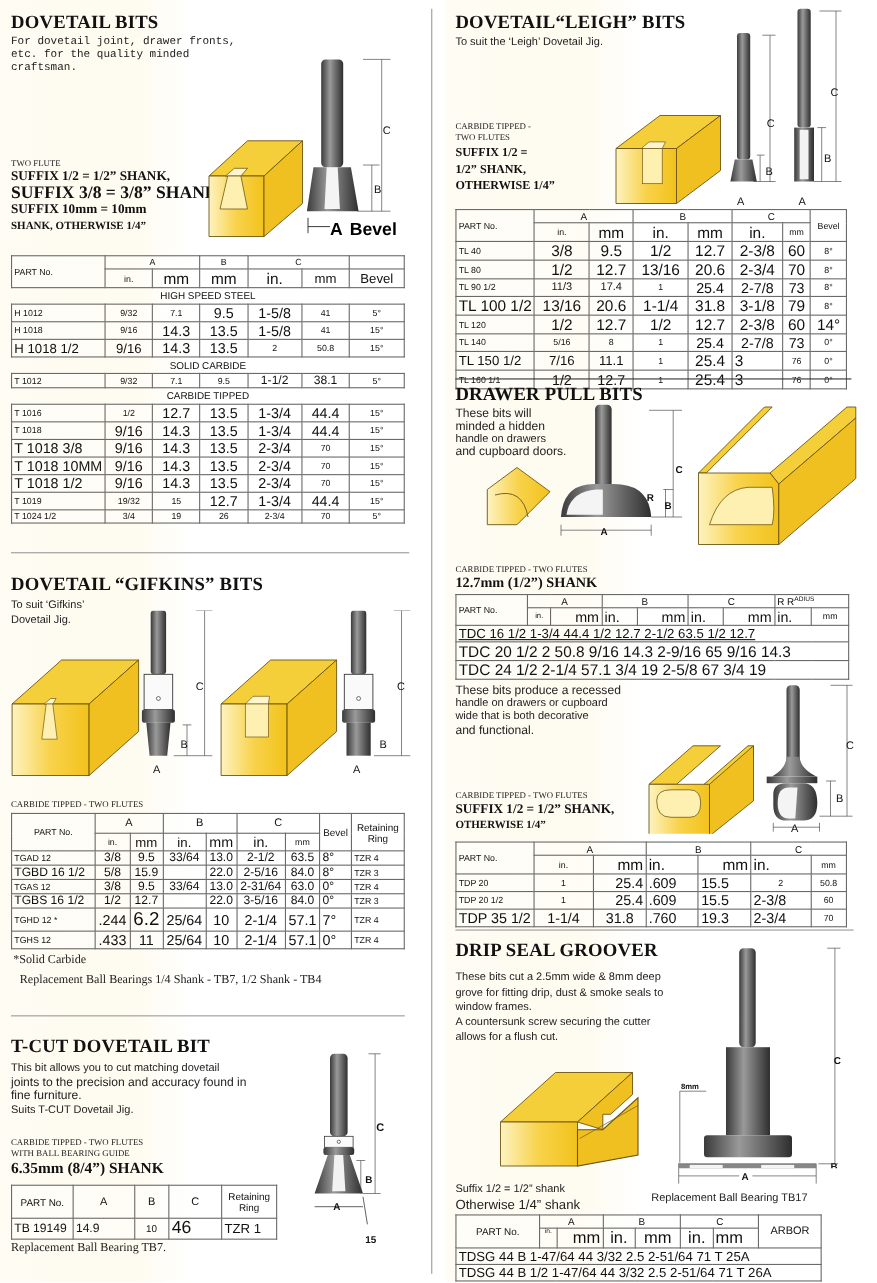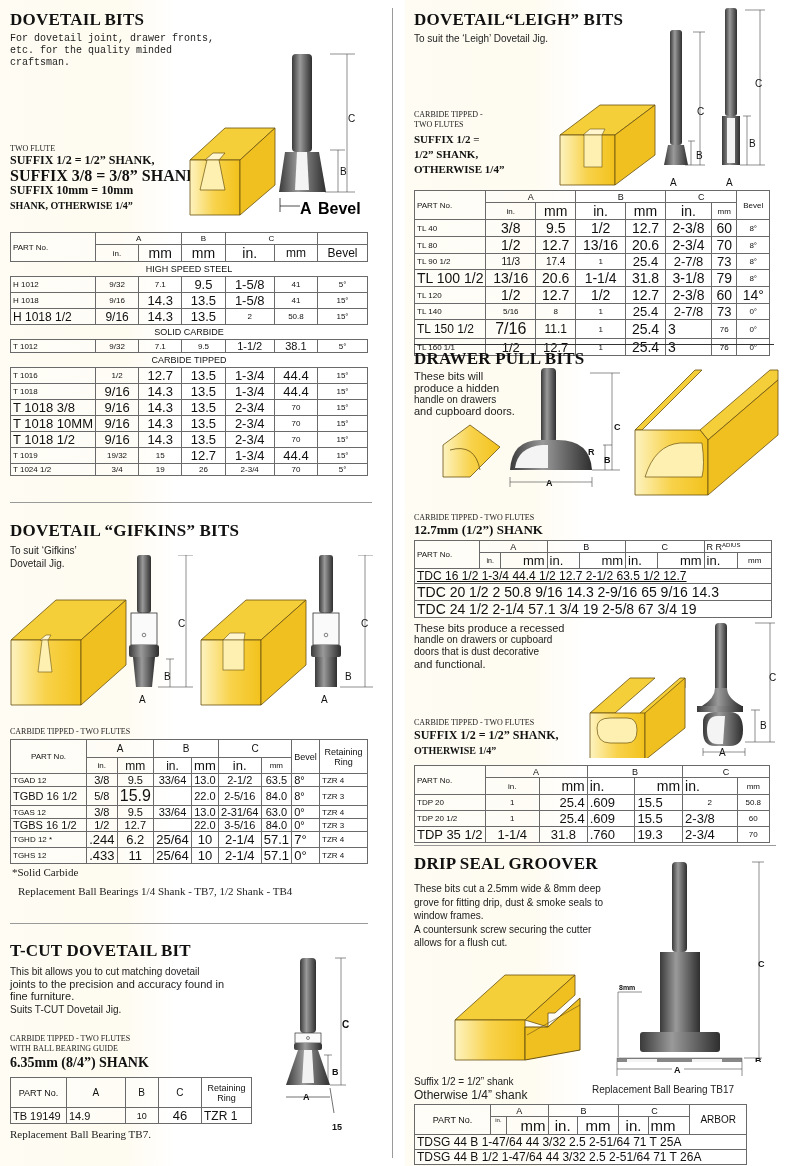--- a/index.html
+++ b/index.html
@@ -279,21 +279,21 @@
         <td style="font-size:11px">33/64</td>
         <td style="font-size:11px">13.0</td>
         <td style="font-size:11px">2-1/2</td>
         <td style="font-size:11px">63.5</td>
         <td style="font-size:11px;text-align:left">8°</td>
         <td class="pn">TZR 4</td>
       </tr>
   <tr>
         <td class="pn" style="font-size:11px">TGBD 16 1/2</td>
         <td style="font-size:11px">5/8</td>
-        <td style="font-size:16px">15.9</td>
+        <td style="font-size:11px">15.9</td>
         <td></td>
         <td style="font-size:11px">22.0</td>
         <td style="font-size:11px">2-5/16</td>
         <td style="font-size:11px">84.0</td>
         <td style="font-size:11px;text-align:left">8°</td>
         <td class="pn">TZR 3</td>
       </tr>
   <tr>
         <td class="pn">TGAS 12</td>
         <td style="font-size:11px">3/8</td>
@@ -312,21 +312,21 @@
         <td></td>
         <td style="font-size:11px">22.0</td>
         <td style="font-size:11px">3-5/16</td>
         <td style="font-size:11px">84.0</td>
         <td style="font-size:11px;text-align:left">0°</td>
         <td class="pn">TZR 3</td>
       </tr>
   <tr>
         <td class="pn">TGHD 12 *</td>
         <td style="font-size:13px">.244</td>
-        <td style="font-size:13px">6.2</td>
+        <td style="font-size:17px">6.2</td>
         <td style="font-size:13px">25/64</td>
         <td style="font-size:13px">10</td>
         <td style="font-size:13px">2-1/4</td>
         <td style="font-size:13px">57.1</td>
         <td style="font-size:13px;text-align:left">7°</td>
         <td class="pn">TZR 4</td>
       </tr>
   <tr>
         <td class="pn">TGHS 12</td>
         <td style="font-size:13px">.433</td>
@@ -363,21 +363,21 @@
     <td style="width:56px">PART No.</td>
     <td style="font-size:10px">A</td>
     <td style="font-size:10px">B</td>
     <td style="font-size:10px">C</td>
     <td style="white-space:normal;width:50px">Retaining Ring</td>
   </tr>
   <tr>
         <td class="pn" style="font-size:11px">TB 19149</td>
         <td style="font-size:11px;text-align:left">14.9</td>
         <td>10</td>
-        <td style="font-size:13px;text-align:center">46</td>
+        <td style="font-size:16px;text-align:left">46</td>
         <td style="font-size:12px;text-align:left">TZR 1</td>
       </tr>
 </tbody>
   </table>
 <div class="note-serif" style="left:10px;top:1128px;">Replacement Ball Bearing TB7.</div>
 <svg class="diagram" style="left:280px;top:955px;" width="100" height="180">
   <rect x="20" y="3" width="16" height="75" rx="4" fill="url(#steel)"></rect>
   <rect x="15" y="78" width="26" height="10" fill="#fafafa" stroke="#333" stroke-width="0.7"></rect>
   <circle cx="28" cy="83" r="1.5" fill="none" stroke="#333" stroke-width="0.6"></circle>
   <rect x="14" y="88" width="28" height="7" rx="2" fill="url(#steel)"></rect>
@@ -510,21 +510,21 @@
         <td>5/16</td>
         <td>8</td>
         <td>1</td>
         <td style="font-size:13px">25.4</td>
         <td style="font-size:13px">2-7/8</td>
         <td style="font-size:13px">73</td>
         <td>0°</td>
       </tr>
   <tr>
         <td class="pn" style="font-size:12px">TL 150 1/2</td>
-        <td style="font-size:16px">7/16</td>
+        <td style="font-size:12px">7/16</td>
         <td style="font-size:12px">11.1</td>
         <td>1</td>
         <td style="font-size:14px">25.4</td>
         <td style="font-size:14px;text-align:left">3</td>
         <td>76</td>
         <td>0°</td>
       </tr>
   <tr>
         <td class="pn">TL 160 1/1</td>
         <td style="font-size:13px">1/2</td>
@@ -536,21 +536,21 @@
         <td>0°</td>
       </tr>
 </tbody>
   </table>
 
 <div class="hr" style="left:414px;top:344px;width:360px;background:#333;"></div>
 
 <div class="h1" style="left:414px;top:349px;">DRAWER PULL BITS</div>
 <div class="desc" style="left:414px;top:371px;font-size:11px;line-height:11.5px;">
   <div>These bits will</div>
-  <div>produce a hidden</div>
+  <div>minded a hidden</div>
   <div style="font-size:10px">handle on drawers</div>
   <div>and cupboard doors.</div>
 </div>
 <svg class="diagram" style="left:440px;top:365px;" width="340" height="135">
 
   <polygon points="3,80 30,60 60,82 30,112 3,112" fill="url(#wood)" stroke="#6a5210" stroke-width="0.8"></polygon>
   <path d="M10,85 Q35,78 40,105" fill="none" stroke="#6a5210" stroke-width="0.8"></path>
 
   <rect x="101" y="3" width="15" height="75" rx="4" fill="url(#steel)"></rect>
   <path d="M70,105 Q72,75 100,75 L118,75 Q150,75 152,105 Z" fill="url(#steel)"></path>
@@ -604,21 +604,21 @@
       </tr>
   <tr>
         <td colspan="9" class="pn" style="font-size:14px;">TDC 24 1/2 2-1/4 57.1 3/4 19 2-5/8 67 3/4 19</td>
       </tr>
 </tbody>
   </table>
 
 <div class="desc" style="left:414px;top:622px;font-size:11px;line-height:12px;">
   <div>These bits produce a recessed</div>
   <div style="font-size:10px">handle on drawers or cupboard</div>
-  <div style="font-size:10px">doors that is dust decorative</div>
+  <div style="font-size:10px">wide that is both decorative</div>
   <div>and functional.</div>
 </div>
 <div class="small-serif" style="left:414px;top:718px;">CARBIDE TIPPED - TWO FLUTES</div>
 <div class="bold-serif" style="left:414px;top:728px;font-size:12px;">
   <div>SUFFIX 1/2 = 1/2” SHANK,</div>
   <div style="font-size:10px">OTHERWISE 1/4”</div>
 </div>
 <svg class="diagram" style="left:585px;top:618px;" width="200" height="140">
   <polygon points="5,95 45,60 70,60 30,95" fill="#f5cf3a" stroke="#6a5210" stroke-width="0.8"></polygon>
   <polygon points="55,95 95,60 100,60 100,70 60,105" fill="#f5cf3a" stroke="#6a5210" stroke-width="0.8"></polygon>

